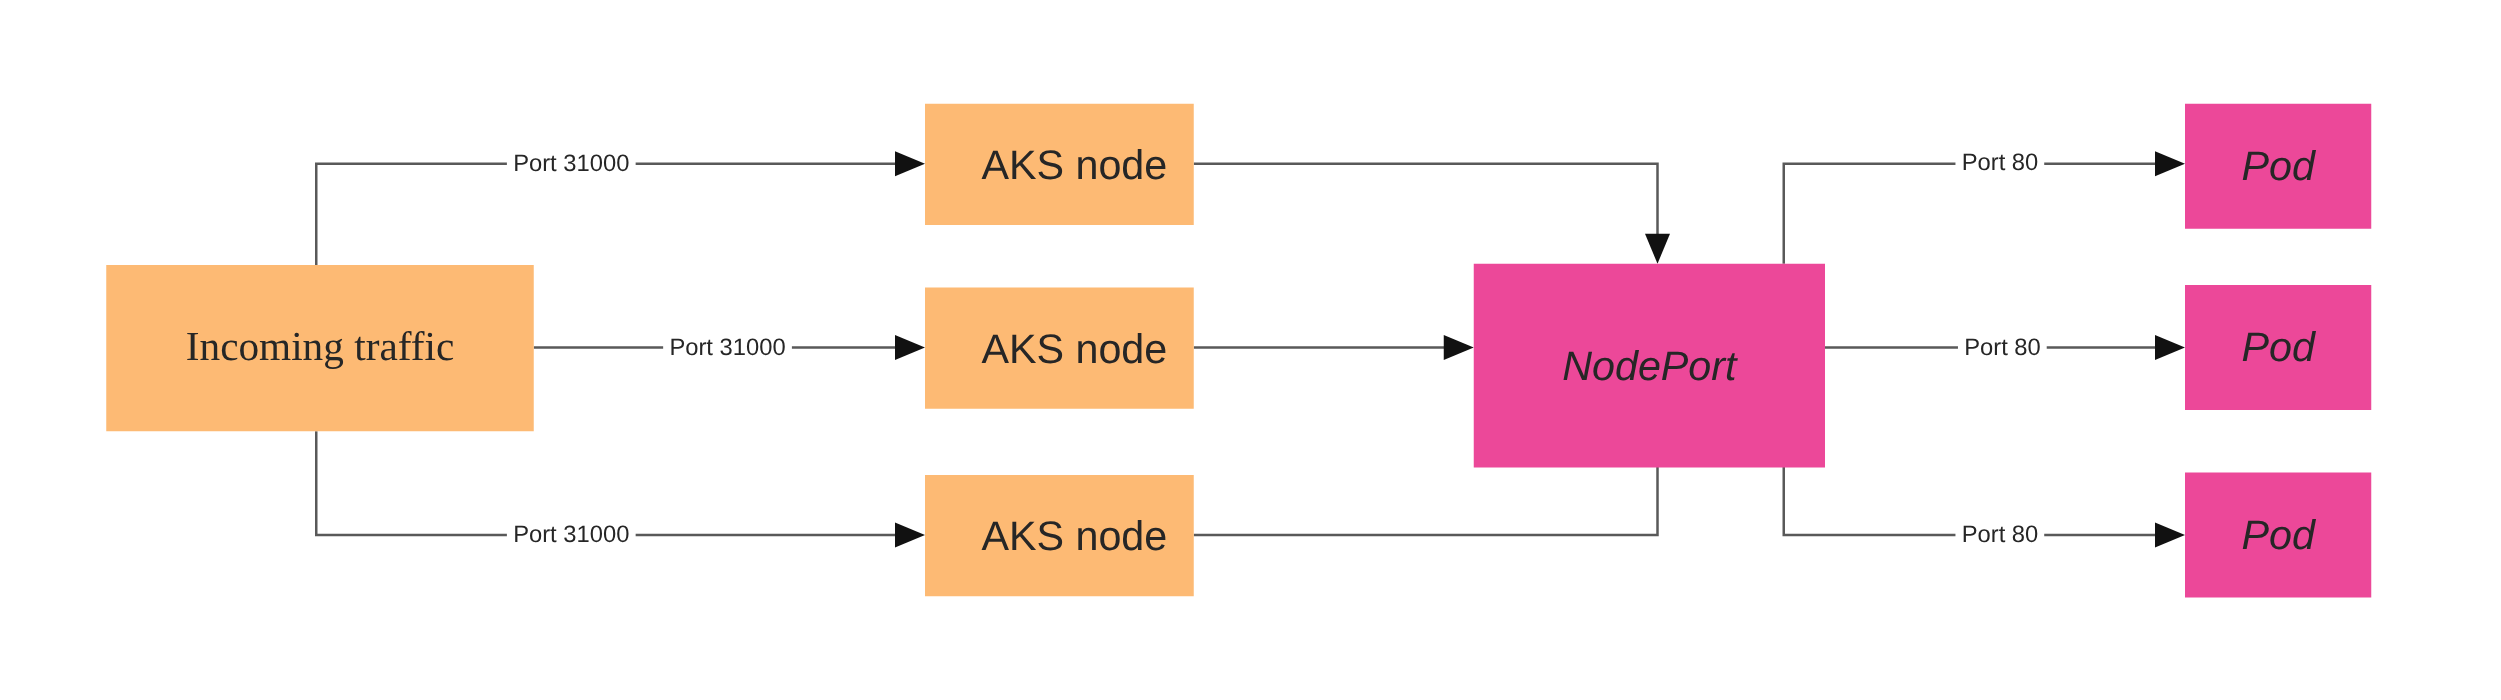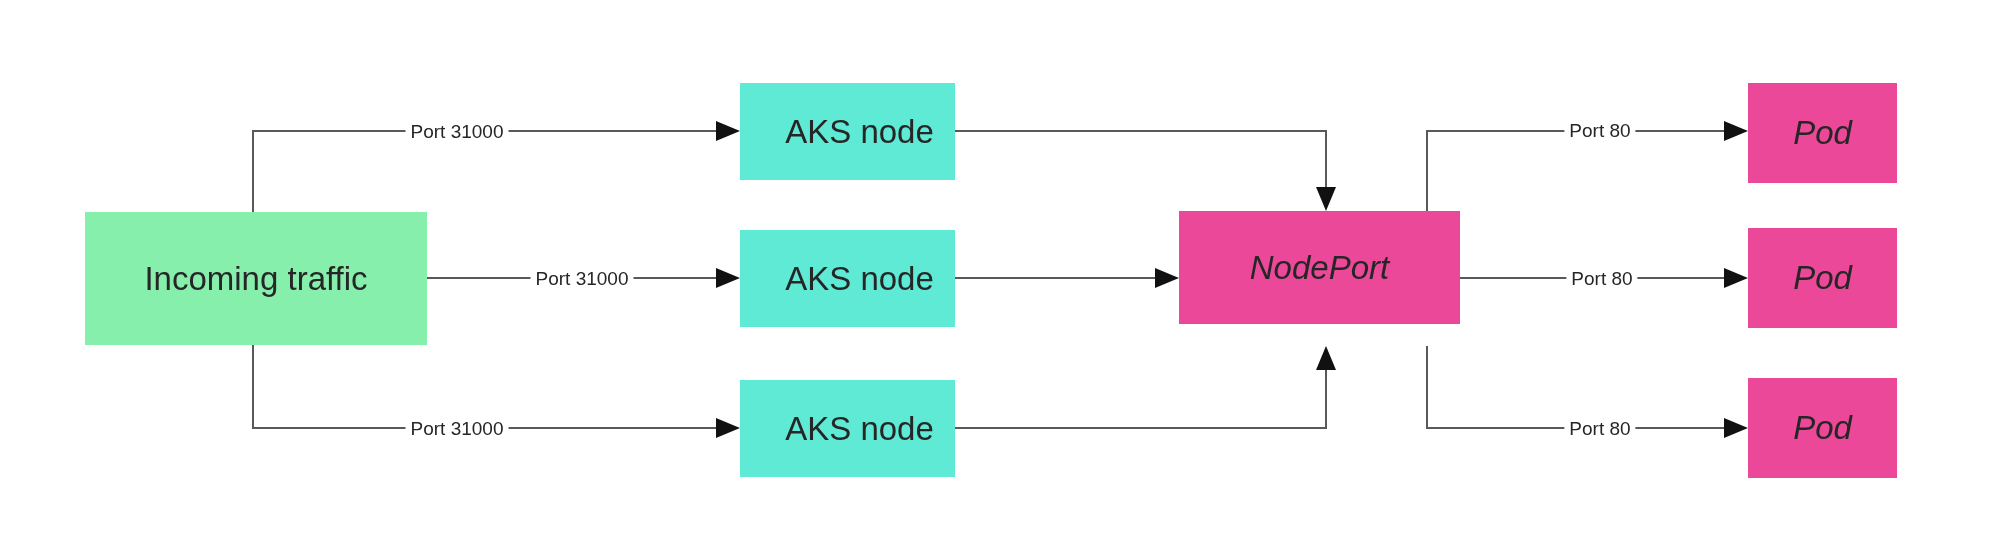--- a/index.html
+++ b/index.html
@@ -25,29 +25,29 @@
   .node {
     position: absolute;
     display: flex;
     align-items: center;
     justify-content: center;
     font-size: 33px;
     color: #262626;
     text-align: center;
     box-sizing: border-box;
   }
-  .fill-yellow   { background: #86efac; }
-  .fill-lightblue{ background: #5eead4; padding-left: 24px; }
+  .fill-yellow   { background: #fdba74; font-family: Liberation Serif, serif; }
+  .fill-lightblue{ background: #fdba74; padding-left: 24px; }
   .fill-blue     { background: #ec4899; font-style: italic; }
 
   .node-incoming { left: 85px;   top: 212px; width: 342px; height: 133px; }
   .node-aks1     { left: 740px;  top: 83px;  width: 215px; height: 97px;  }
   .node-aks2     { left: 740px;  top: 230px; width: 215px; height: 97px;  }
   .node-aks3     { left: 740px;  top: 380px; width: 215px; height: 97px;  }
-  .node-nodeport { left: 1179px; top: 211px; width: 281px; height: 113px; }
+  .node-nodeport { left: 1179px; top: 211px; width: 281px; height: 163px; }
   .node-pod1     { left: 1748px; top: 83px;  width: 149px; height: 100px; }
   .node-pod2     { left: 1748px; top: 228px; width: 149px; height: 100px; }
   .node-pod3     { left: 1748px; top: 378px; width: 149px; height: 100px; }
 
   .edge-label {
     position: absolute;
     transform: translate(-50%, -50%);
     background: #ffffff;
     padding: 0 5px;
     font-size: 19px;

